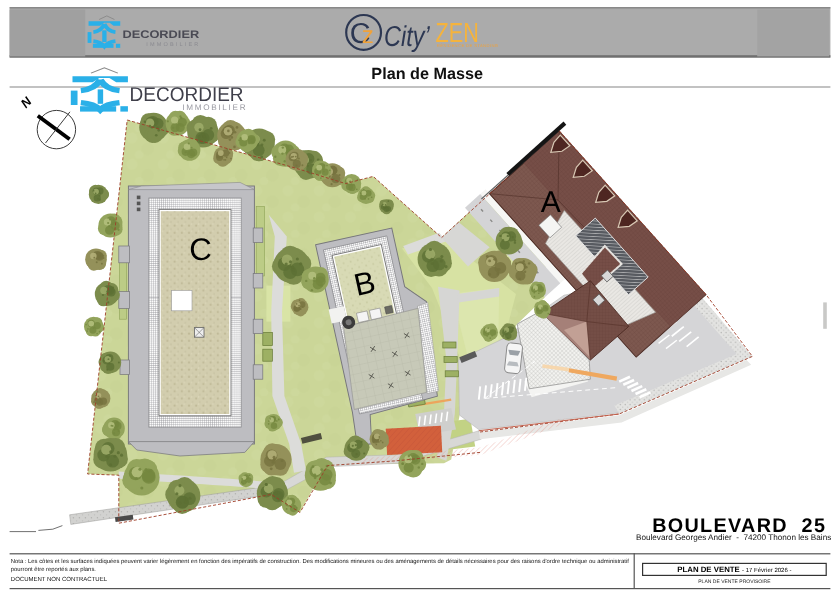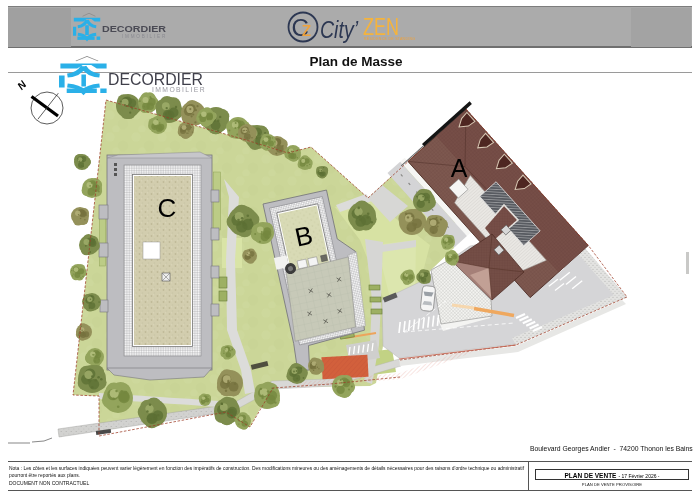--- a/index.html
+++ b/index.html
@@ -1088,20 +1088,21 @@
 <path d="M35,8 C30,20 22,25 12,26 M35,8 C40,20 48,25 58,26 M12,46 C22,47 30,51 35,58 C40,51 48,47 58,46" stroke="#2ab0e8" stroke-width="8.5" fill="none"></path>
 <rect x="32" y="24" width="6.5" height="24" fill="#2ab0e8"></rect>
 <rect x="0" y="26" width="8" height="24" fill="#2ab0e8"></rect>
 <rect x="11" y="52" width="43" height="9" fill="#2ab0e8"></rect>
 <rect x="59" y="52" width="9" height="9" fill="#2ab0e8"></rect>
 </g>
 <text x="52" y="29.5" font-size="16.5" fill="#3f3f4a" textLength="95" lengthAdjust="spacingAndGlyphs">DECORDIER</text>
 <text x="150" y="36.5" font-size="6.8" letter-spacing="1.4" fill="#9a9aa2" text-anchor="end">IMMOBILIER</text>
 </svg>
 
+<div style="position:absolute;left:540px;top:429px;width:152px;text-align:center;font-size:16.5px;font-weight:bold;letter-spacing:1.1px;color:#000;">BOULEVARD&nbsp;&nbsp;25</div>
 <div style="position:absolute;left:530px;top:445px;width:160px;text-align:center;font-size:6.8px;color:#111;white-space:nowrap;">Boulevard Georges Andier&nbsp;&nbsp;-&nbsp;&nbsp;74200 Thonon les Bains</div>
 
 <div style="position:absolute;left:8px;top:461px;width:684px;border-top:1px solid #555;"></div>
 <div style="position:absolute;left:528px;top:461px;height:29px;border-left:1px solid #555;"></div>
 <div style="position:absolute;left:8px;top:490px;width:684px;border-top:1px solid #555;"></div>
 <div style="position:absolute;left:9px;top:465px;width:525px;font-size:4.9px;color:#111;line-height:1.52;white-space:nowrap;">Nota&nbsp;: Les côtes et les surfaces indiquées peuvent varier légèrement en fonction des impératifs de construction. Des modifications mineures ou des aménagements de détails nécessaires pour des raisons d'ordre technique ou administratif<br>pourront être reportés aux plans.<br><span style="font-size:5px;">DOCUMENT NON CONTRACTUEL</span></div>
 <div style="position:absolute;left:535px;top:469px;width:154px;height:11px;border:0.8px solid #333;text-align:center;font-size:7px;line-height:11px;"><span style="font-size:6.5px;font-weight:bold;">PLAN DE VENTE</span>&nbsp;<span style="font-size:5px;">- 17 Février 2026 -</span></div>
 <div style="position:absolute;left:535px;top:482px;width:154px;text-align:center;font-size:4.2px;color:#222;">PLAN DE VENTE PROVISOIRE</div>
 </div>
 </body></html>

